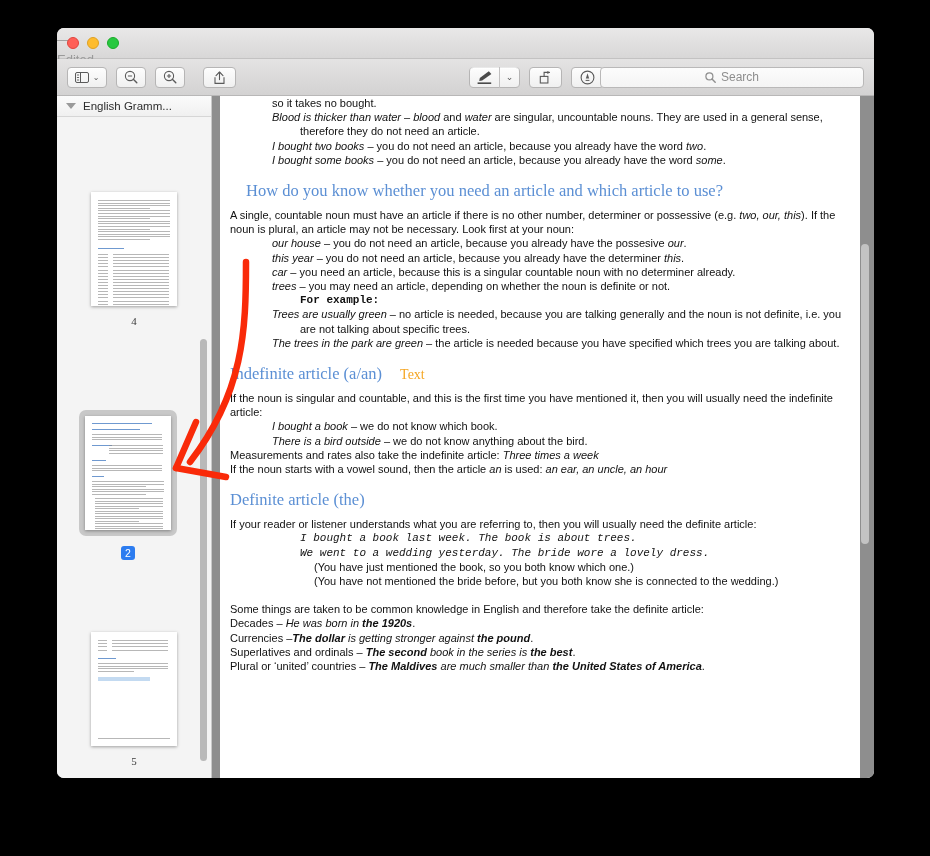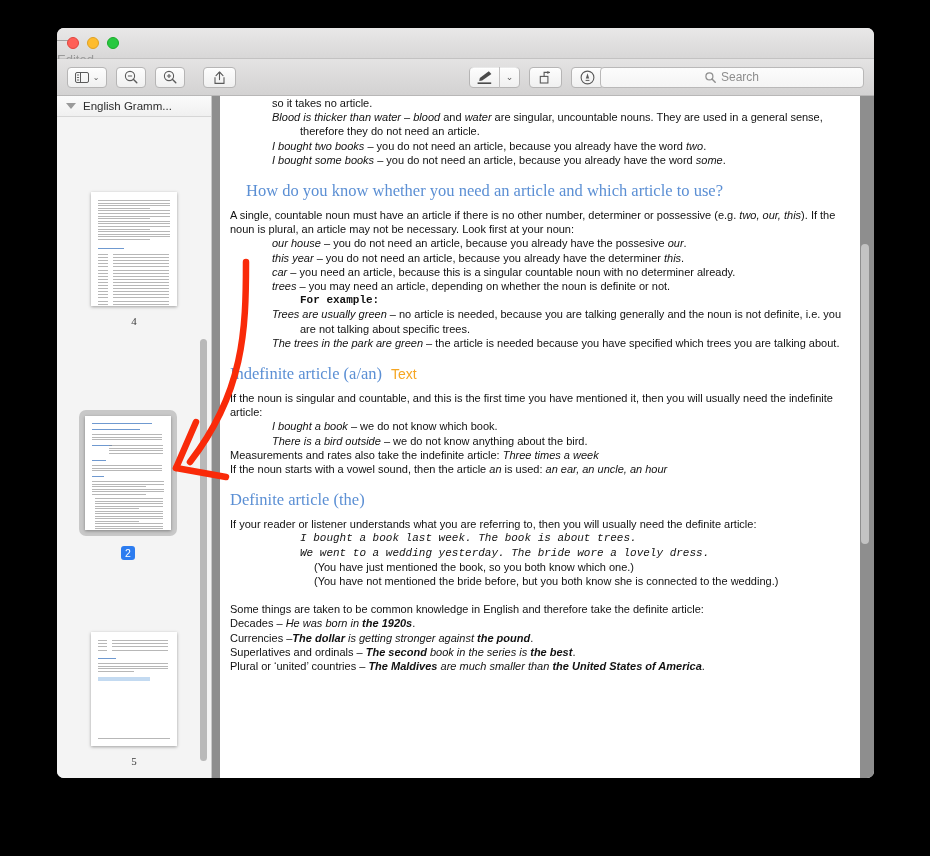--- a/index.html
+++ b/index.html
@@ -437,34 +437,34 @@
             <div class="lbl-center"><span class="thumb-label">5</span></div>
           </div>
         </div>
 
         <div class="sb-scroll"></div>
       </div>
 
       <div class="docpane">
         <div class="page">
           <div class="page-inner" id="doc-body">
-              <div class="t ind1h">so it takes no article.</div>
+              <div class="t ind1h">so it takes no bought.</div>
               <div class="t hang"><span class="i">Blood is thicker than water</span> – <span class="i">blood</span> and <span class="i">water</span> are singular, uncountable nouns. They are used in a general sense, therefore they do not need an article.</div>
               <div class="t hang"><span class="i">I bought two books</span> – you do not need an article, because you already have the word <span class="i">two</span>.</div>
               <div class="t hang"><span class="i">I bought some books</span> – you do not need an article, because you already have the word <span class="i">some</span>.</div>
               <div class="h2" style="margin: 14px 16px 7px;">How do you know whether you need an article and which article to use?</div>
               <div class="t " style="margin-top: 0px;">A single, countable noun must have an article if there is no other number, determiner or possessive (e.g. <span class="i">two, our, this</span>). If the noun is plural, an article may not be necessary. Look first at your noun:</div>
               <div class="t hang"><span class="i">our house</span> – you do not need an article, because you already have the possesive <span class="i">our</span>.</div>
               <div class="t hang"><span class="i">this year</span> – you do not need an article, because you already have the determiner <span class="i">this</span>.</div>
               <div class="t hang"><span class="i">car</span> – you need an article, because this is a singular countable noun with no determiner already.</div>
               <div class="t hang"><span class="i">trees</span> – you may need an article, depending on whether the noun is definite or not.</div>
               <div class="t ind2"><span class="b">For example:</span></div>
               <div class="t hang"><span class="i">Trees are usually green</span> – no article is needed, because you are talking generally and the noun is not definite, i.e. you are not talking about specific trees.</div>
               <div class="t hang"><span class="i">The trees in the park are green</span> – the article is needed because you have specified which trees you are talking about.</div>
-              <div class="h2" style="margin: 14px 0px 7px;">Indefinite article (a/an)<span class="annot-text" style="color: rgb(245, 166, 35); margin-left: 9px;">Text</span></div>
+              <div class="h2" style="margin: 14px 0px 7px;">Indefinite article (a/an)<span class="annot-text" style="color: rgb(245, 166, 35); margin-left: 18px; font-family: Liberation Serif, serif;">Text</span></div>
               <div class="t ">If the noun is singular and countable, and this is the first time you have mentioned it, then you will usually need the indefinite article:</div>
               <div class="t hang"><span class="i">I bought a book</span> – we do not know which book.</div>
               <div class="t hang"><span class="i">There is a bird outside</span> – we do not know anything about the bird.</div>
               <div class="t ">Measurements and rates also take the indefinite article: <span class="i">Three times a week</span></div>
               <div class="t ">If the noun starts with a vowel sound, then the article <span class="i">an</span> is used: <span class="i">an ear, an uncle, an hour</span></div>
               <div class="h2" style="margin: 14px 0px 7px;">Definite article (the)</div>
               <div class="t ">If your reader or listener understands what you are referring to, then you will usually need the definite article:</div>
               <div class="t ind2"><span class="i">I bought a book last week. The book is about trees.</span></div>
               <div class="t ind2"><span class="i">We went to a wedding yesterday. The bride wore a lovely dress.</span></div>
               <div class="t ind3">(You have just mentioned the book, so you both know which one.)</div>

